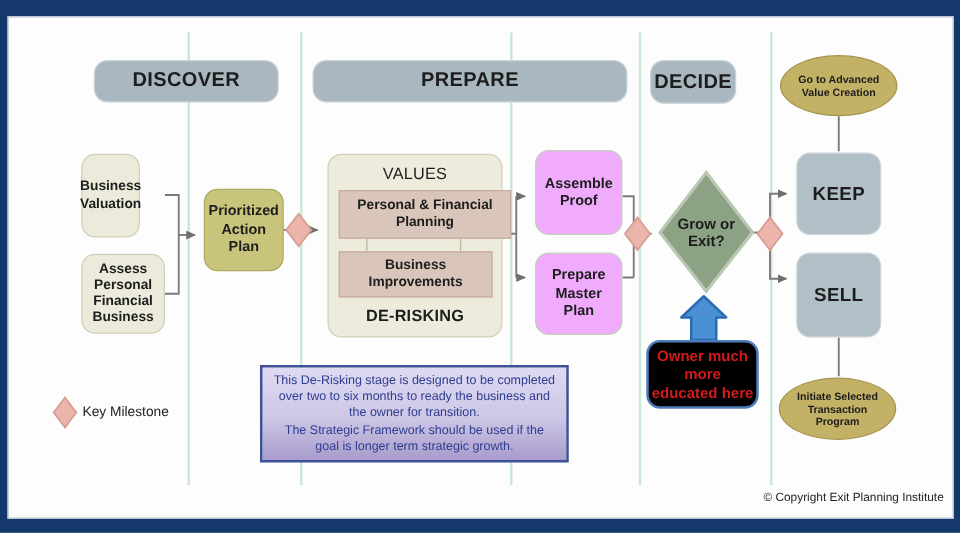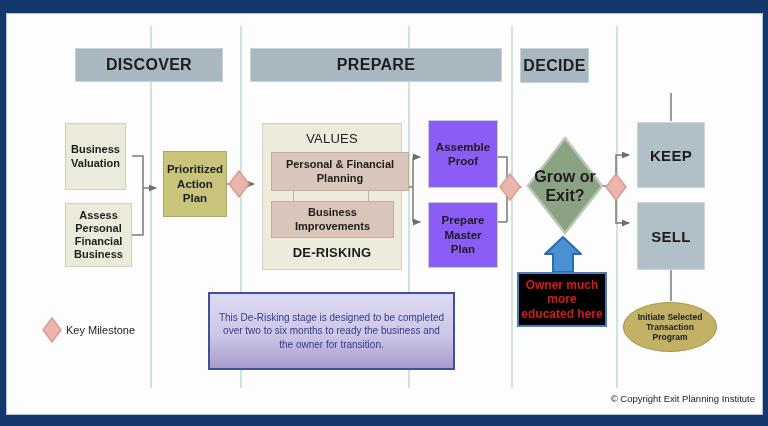--- a/index.html
+++ b/index.html
@@ -3,36 +3,36 @@
 <meta charset="utf-8">
 <style>
   html,body{margin:0;padding:0;background:#14386b;}
   .screen{position:relative;width:768px;height:426px;background:#14386b;overflow:hidden;
           font-family:"Liberation Sans",sans-serif;-webkit-font-smoothing:antialiased;}
   .panel{position:absolute;left:6px;top:13px;width:755px;height:400px;background:#fdfdfd;
          border:1px solid #b6c0d2;}
   .vline{position:absolute;top:26px;height:362px;width:2px;background:#cbe7da;z-index:1;}
   .overlay{position:absolute;left:0;top:0;width:768px;height:426px;z-index:2;}
   .node{position:absolute;display:flex;align-items:center;justify-content:center;
-        text-align:center;z-index:3;box-sizing:border-box;color:#1d1d1d;}
+        text-align:center;z-index:3;box-sizing:border-box;color:#1d1d1d;border-radius:11px;}
   .hdr{background:#a9b8c0;border:1px solid #c9d2d6;font-weight:bold;font-size:16px;letter-spacing:.3px;}
   .cream{background:#ebeadb;border:1px solid #d2d0b8;font-weight:bold;font-size:11px;line-height:1.2;}
   .olive{background:#c9c47c;border:1px solid #adaa5f;font-weight:bold;font-size:11.5px;line-height:1.25;}
   .tan{background:#d9c5b9;border:1px solid #c6ac9e;font-weight:bold;font-size:11px;line-height:1.2;
        position:absolute;display:flex;align-items:center;justify-content:center;text-align:center;box-sizing:border-box;}
-  .sage{background:#8b5cf6;border:1px solid #c3d1bc;font-weight:bold;font-size:11.5px;line-height:1.25;}
+  .sage{background:#f0abfc;border:1px solid #c3d1bc;font-weight:bold;font-size:11.5px;line-height:1.25;}
   .slate{background:#b1c0c6;border:1px solid #cbd4d8;font-weight:bold;font-size:15px;letter-spacing:.3px;}
   .oval{background:#c3b166;border:1px solid #a6954e;border-radius:50%;font-size:8.5px;
         font-weight:600;line-height:1.18;}
   .vgroup{background:#ecebdc;border:1px solid #d2d0b8;display:block;}
   .vtitle{position:absolute;left:0;right:0;top:7px;font-weight:normal;font-size:13px;text-align:center;letter-spacing:.2px;}
   .vbottom{position:absolute;left:0;right:0;bottom:9px;font-weight:bold;font-size:13px;text-align:center;letter-spacing:.2px;}
   .conn{position:absolute;width:1px;background:#b9b7a0;}
   .growlabel{position:absolute;left:531px;top:169px;width:68px;height:34px;z-index:3;display:flex;
-             align-items:center;justify-content:center;text-align:center;font-weight:bold;font-size:16px;line-height:1.2;color:#1d1d1d;}
+             align-items:center;justify-content:center;text-align:center;font-weight:bold;font-size:12px;line-height:1.2;color:#1d1d1d;}
   .ownerbox{background:#000000;border:2px solid #4d7cba;color:#d41b1b;font-weight:bold;font-size:12px;line-height:1.18;}
   .notebox{position:absolute;left:208px;top:292px;width:247px;height:78px;z-index:3;box-sizing:border-box;
            background:linear-gradient(to bottom,#dedaf2 0%,#cdc6e6 55%,#a89ccb 100%);
            border:2px solid #3f5098;color:#2d3d8f;font-weight:normal;font-size:10px;line-height:1.32;
            display:flex;flex-direction:column;align-items:center;justify-content:center;text-align:center;padding:4px 8px;}
   .legendlabel{position:absolute;left:66px;top:324px;font-size:11px;color:#222;z-index:3;}
   .copyright{position:absolute;right:13px;top:393px;font-size:9.5px;color:#222;z-index:3;}
 </style>
 </head>
 <body>
@@ -82,21 +82,21 @@
   <div class="node hdr" style="left:75px;top:48px;width:148px;height:34px">
       <span>DISCOVER</span>
     </div>
   <div class="node hdr" style="left:250px;top:48px;width:252px;height:34px">
       <span>PREPARE</span>
     </div>
   <div class="node hdr" style="left:520px;top:48px;width:69px;height:35px">
       <span>DECIDE</span>
     </div>
 
-  <div class="node cream" style="left:65px;top:123px;width:61px;height:67px;padding:2px">
+  <div class="node cream" style="left:65px;top:123px;width:47px;height:67px;padding:2px">
       <span>Business Valuation</span>
     </div>
   <div class="node cream" style="left:65px;top:203px;width:67px;height:64px;padding:2px">
       <span>Assess Personal Financial Business</span>
     </div>
   <div class="node olive" style="left:163px;top:151px;width:64px;height:66px;padding:16px">
       <span>Prioritized Action Plan</span>
     </div>
 
   <div class="node vgroup" style="left:262px;top:123px;width:140px;height:147px">
@@ -121,29 +121,33 @@
 
   <div class="growlabel">Grow or Exit?</div>
 
   <div class="node slate" style="left:637px;top:122px;width:68px;height:66px">
       <span>KEEP</span>
     </div>
   <div class="node slate" style="left:637px;top:202px;width:68px;height:68px">
       <span>SELL</span>
     </div>
 
+  <div class="node oval" style="left:624px;top:44px;width:94px;height:49px;padding:4px 10px">
+      <span>Go to Advanced Value Creation</span>
+    </div>
   <div class="node oval" style="left:623px;top:302px;width:94px;height:50px;padding:4px 10px">
       <span>Initiate Selected Transaction Program</span>
     </div>
 
   <div class="node ownerbox" style="left:517px;top:272px;width:90px;height:55px;padding:2px">
       <span>Owner much more educated here</span>
     </div>
 
   <div class="notebox">
     <div>This De-Risking stage is designed to be completed over two to six months to ready the business and the owner for transition.</div>
+    <div>The Strategic Framework should be used if the goal is longer term strategic growth.</div>
   </div>
 
   <div class="legendlabel">Key Milestone</div>
 
   <div class="copyright">© Copyright Exit Planning Institute</div>
 
 </div>
 
 </body></html>

